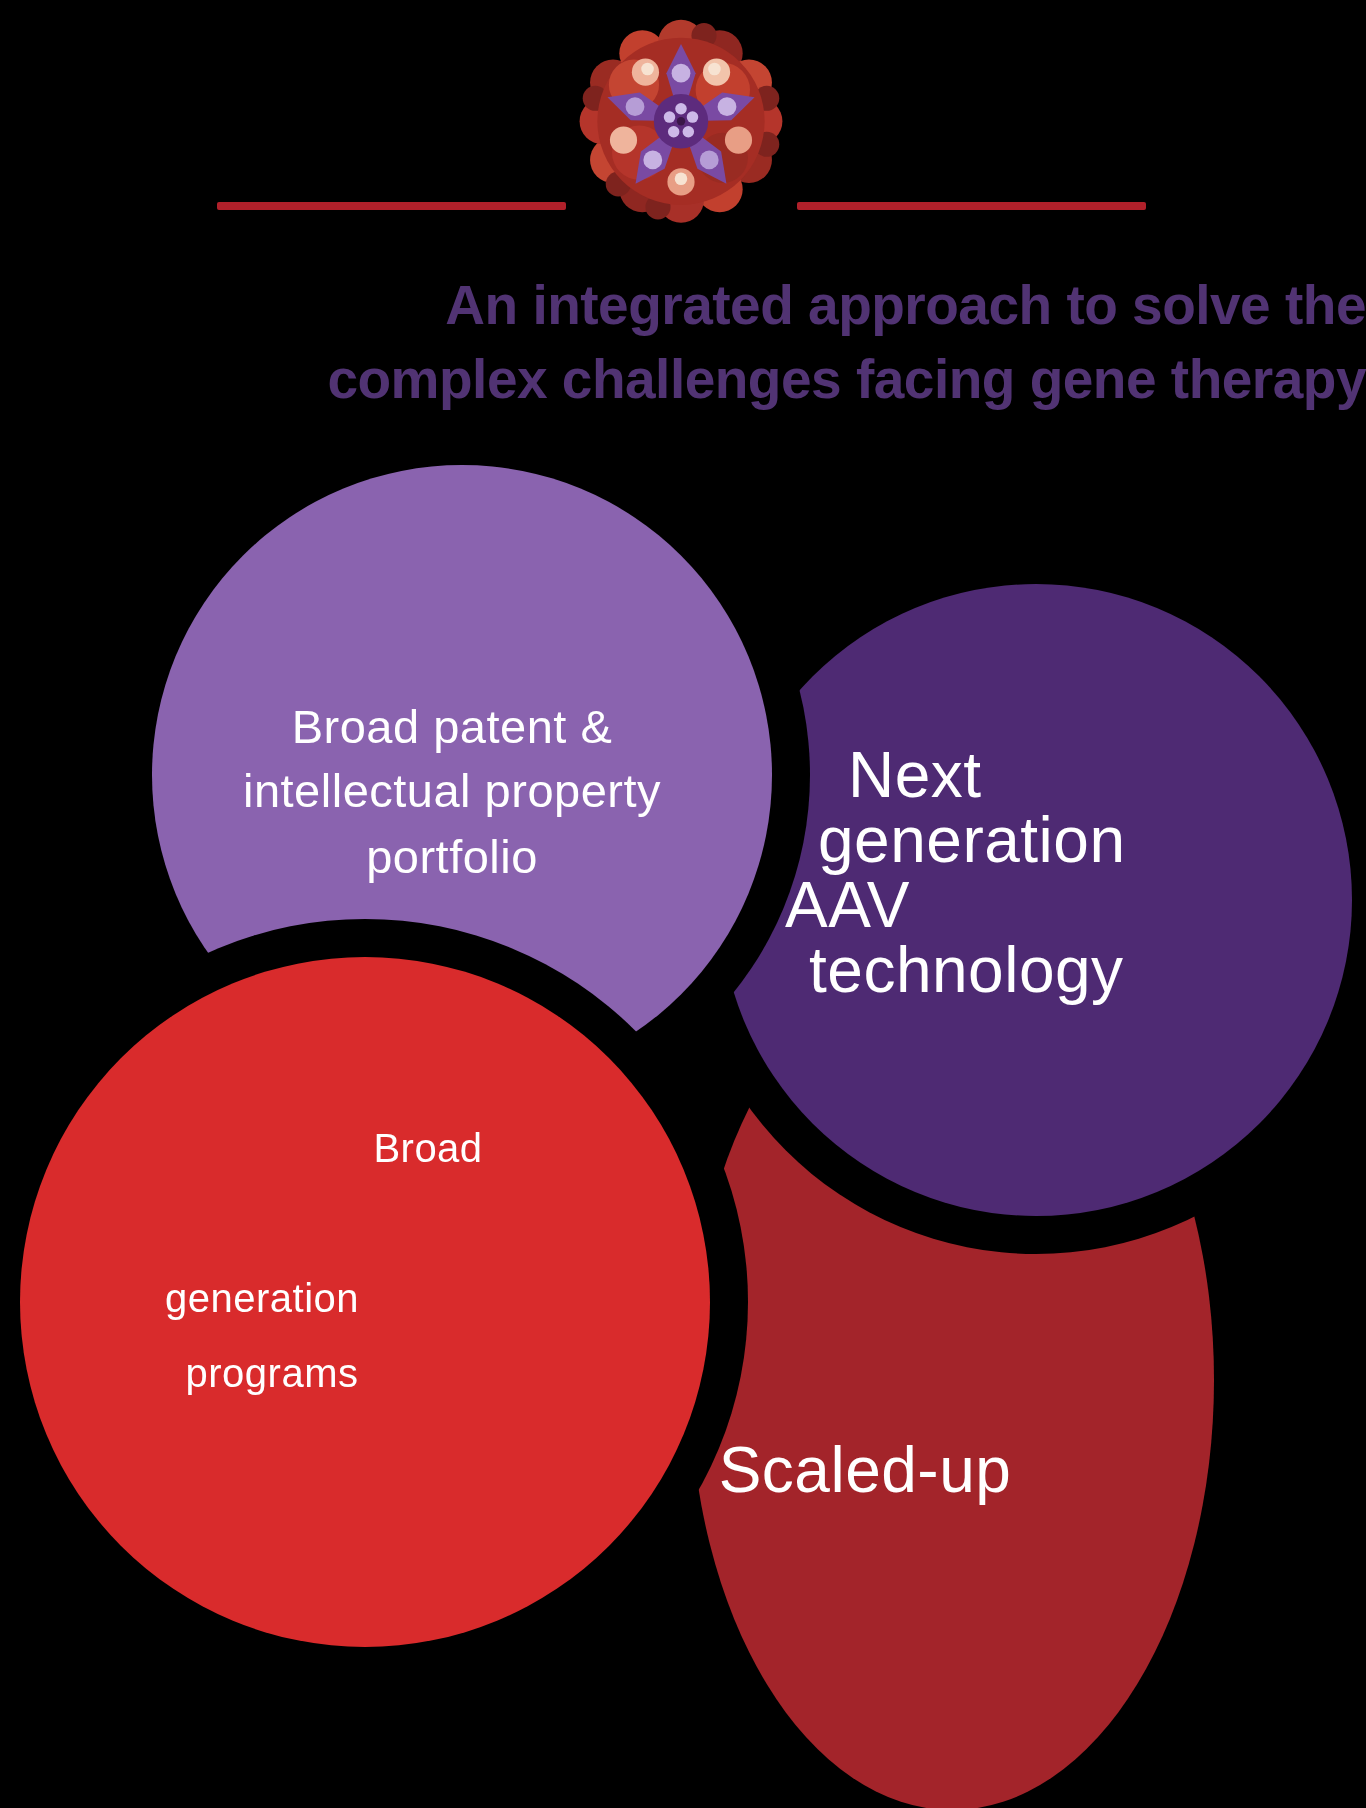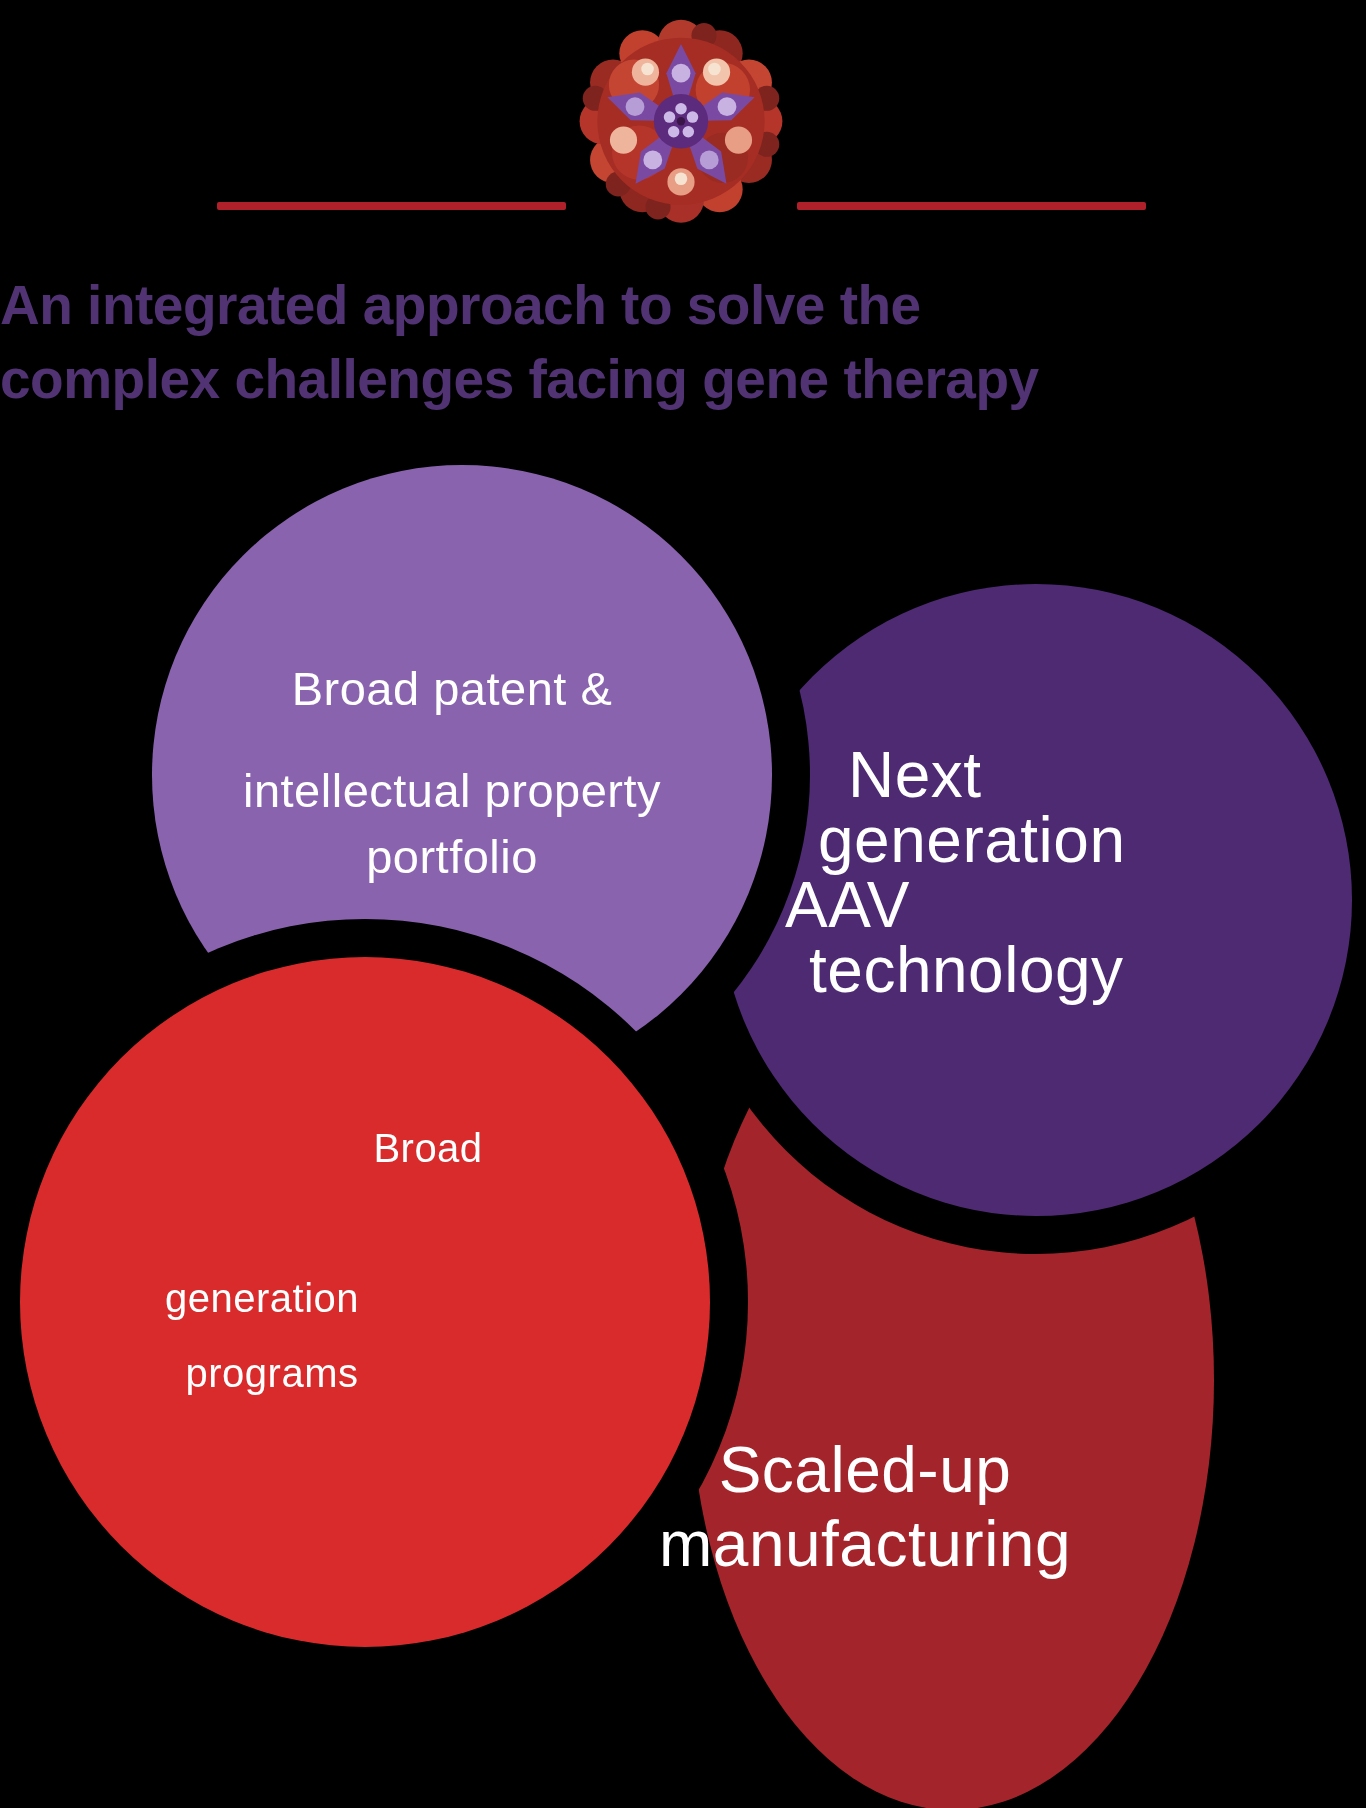--- a/index.html
+++ b/index.html
@@ -7,21 +7,21 @@
        font-family:"Liberation Sans",sans-serif;}
   .stage{position:absolute;inset:0;}
 
   
   .divider{position:absolute;top:202px;height:8px;width:349px;
            background:#b0202a;border-radius:2px;}
   .divider.left{left:217px;}
   .divider.right{left:797px;}
   .capsid{position:absolute;left:566px;top:14px;width:230px;height:225px;}
 
-  .title{position:absolute;left:0;top:268px;width:1366px;text-align:left;
+  .title{position:absolute;left:0;top:268px;width:1366px;text-align:right;
          color:#513373;font-size:55px;line-height:74px;font-weight:700;
          letter-spacing:-0.5px;}
 
   
   .circle{position:absolute;border-radius:50%;box-shadow:0 0 0 38px #000;}
   .c-darkred {left:690px;top:950px;width:524px;height:860px;background:#a3242a;z-index:1;}
   .c-darkpurple{left:720px;top:584px;width:632px;height:632px;background:#4e2a73;z-index:2;}
   .c-lightpurple{left:152px;top:465px;width:620px;height:620px;background:#8a63af;z-index:3;}
   .c-red{left:20px;top:957px;width:690px;height:690px;background:#d92b2c;z-index:4;}
 
@@ -103,29 +103,28 @@
     <div>An integrated approach to solve the</div>
     <div>complex challenges facing gene therapy</div>
   </h1>
 
   <div class="circle c-darkred"></div>
   <div class="circle c-darkpurple"></div>
   <div class="circle c-lightpurple"></div>
   <div class="circle c-red"></div>
 
   <div class="labels">
-    <span class="cl f-ip" style="left:452px;top:688px">Broad patent &amp;</span>
+    <span class="cl f-ip" style="left:452px;top:726px">Broad patent &amp;</span>
     <span class="cl f-ip" style="left:452px;top:790px">intellectual property</span>
     <span class="cl f-ip" style="left:452px;top:856px">portfolio</span>
 
     <span class="cl f-aav anchor-left" style="left:848px;top:775px">Next</span>
     <span class="cl f-aav anchor-left" style="left:818px;top:840px">generation</span>
     <span class="cl f-aav anchor-left" style="left:785px;top:905px">AAV</span>
     <span class="cl f-aav anchor-left" style="left:809px;top:970px">technology</span>
 
     <span class="cl f-prog" style="left:428px;top:1148px">Broad</span>
     <span class="cl f-prog" style="left:262px;top:1298px">generation</span>
     <span class="cl f-prog" style="left:272px;top:1373px">programs</span>
 
     <span class="cl f-mfg" style="left:865px;top:1470px">Scaled-up</span>
-    <span class="cl f-mfg" style="left:865px;top:1544px">manufacturing</span>
   </div>
 </div>
 
 </body></html>

